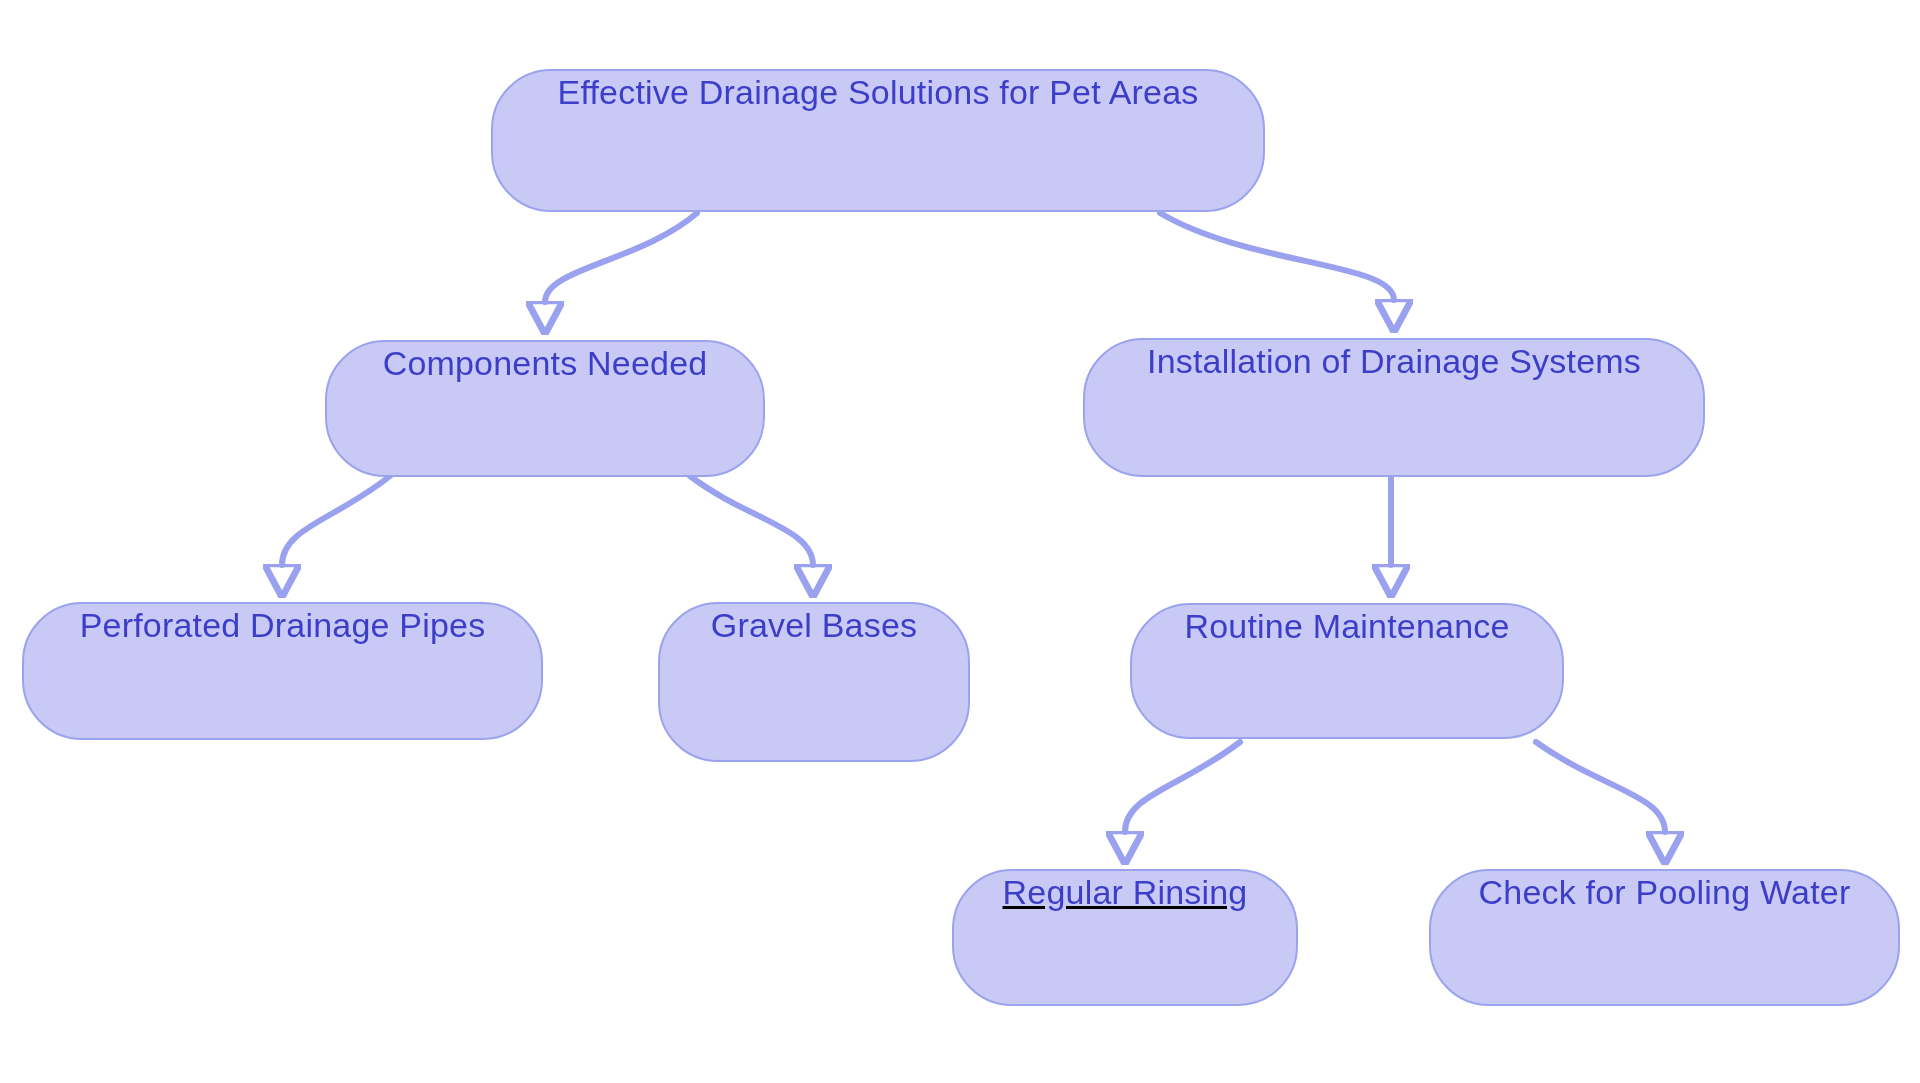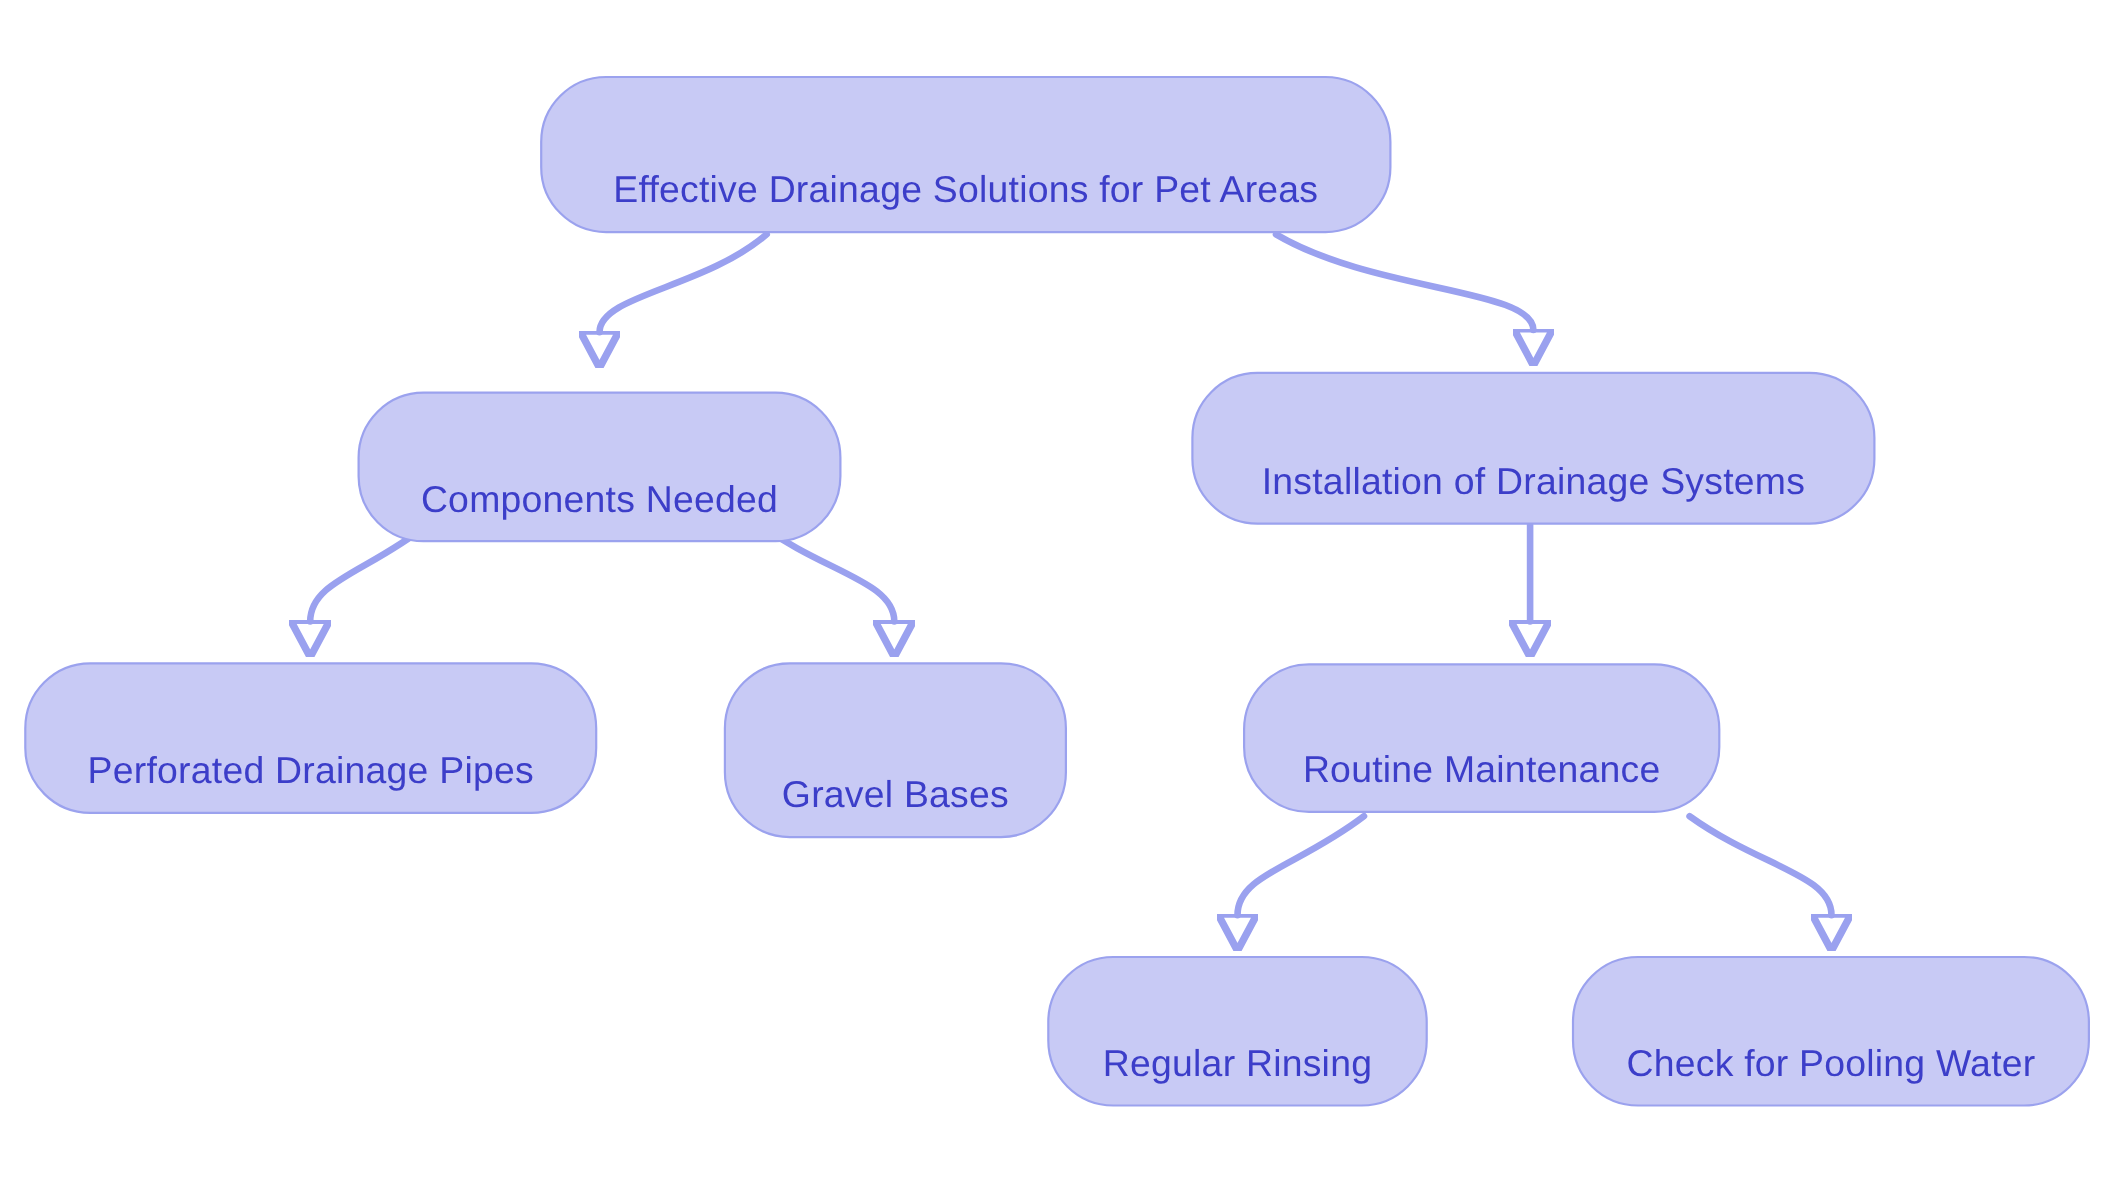--- a/index.html
+++ b/index.html
@@ -27,42 +27,42 @@
   }
   .edges path{
     fill:none;
     stroke:var(--edge);
     stroke-width:6;
     stroke-linecap:round;
   }
   .node{
     position:absolute;
     display:flex;
-    align-items:flex-end;
+    align-items:flex-start;
     justify-content:center;
     background:var(--node-fill);
     border:2.2px solid var(--node-border);
     border-radius:60px;
-    padding:17px 20px;
+    padding:2px 20px;
   }
   .node .label{
     color:var(--node-text);
     font-size:34px;
     letter-spacing:0.2px;
     white-space:nowrap;
     text-align:center;
   }
   
   .n-root        {left:491px;  top:69px;  width:774px; height:143px;}
-  .n-components  {left:325px;  top:356px; width:440px; height:137px;}
+  .n-components  {left:325px;  top:340px; width:440px; height:137px;}
   .n-installation{left:1083px; top:338px; width:622px; height:139px;}
   .n-pipes       {left:22px;   top:602px; width:521px; height:138px;}
   .n-gravel      {left:658px;  top:602px; width:312px; height:160px;}
   .n-maintenance {left:1130px; top:603px; width:434px; height:136px;}
-  .n-rinsing     {left:952px;  top:869px; width:346px; height:137px;}
+  .n-rinsing     {left:952px;  top:869px; width:346px; height:137px;text-decoration:underline;}
   .n-pooling     {left:1429px; top:869px; width:471px; height:137px;}
 </style>
 </head>
 <body>
 
 <div class="canvas">
 
   <svg class="edges" viewBox="0 0 1920 1083" xmlns="http://www.w3.org/2000/svg">
     <defs>
       <marker id="arrowhead" markerUnits="userSpaceOnUse" markerWidth="34" markerHeight="38" viewBox="0 0 30 34" refX="1" refY="17" orient="auto">

